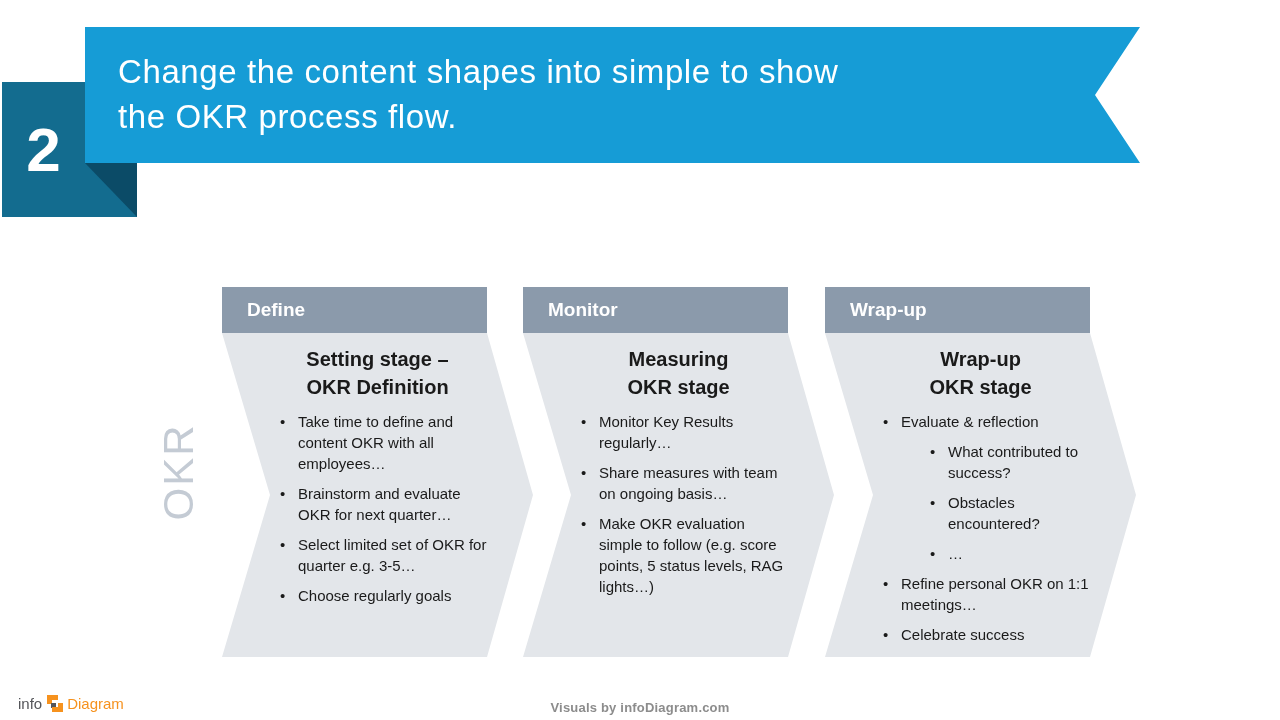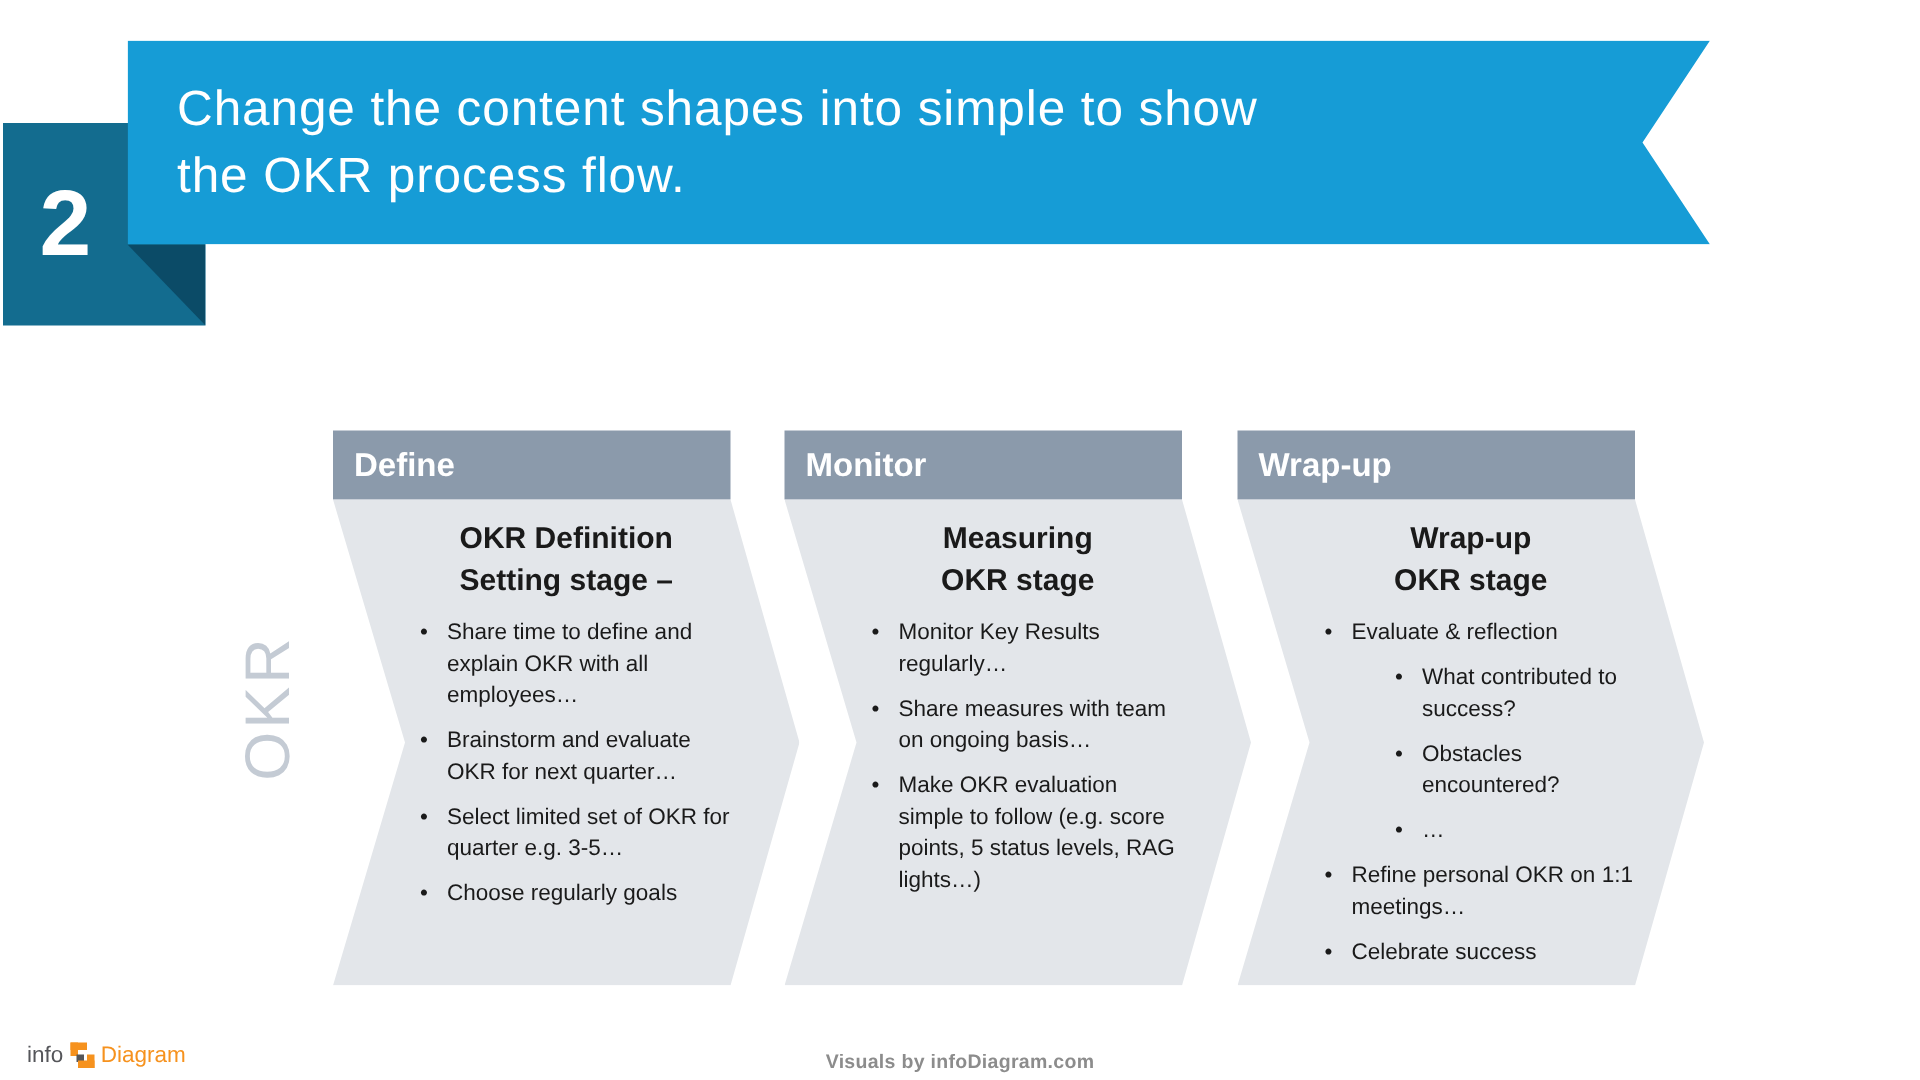--- a/index.html
+++ b/index.html
@@ -37,21 +37,21 @@
   .okr-label span{
     transform:rotate(-90deg);font-size:42px;letter-spacing:2px;
     color:var(--okr-label-gray,#C4CBD4);white-space:nowrap;
   }
   
   .stage{position:absolute;top:287px;width:311px;height:370px;}
   .stage.s0{left:222px}.stage.s1{left:523px}.stage.s2{left:825px}
   .stage-header{
     position:absolute;left:0;top:0;width:265px;height:46px;box-sizing:border-box;
     background:var(--stage-header-gray,#8B9AAB);color:#fff;
-    font-size:22px;font-weight:bold;display:flex;align-items:center;padding-left:14px;
+    font-size:19px;font-weight:bold;display:flex;align-items:center;padding-left:25px;
   }
   .arrow-body{
     position:absolute;left:0;top:46px;width:311px;height:324px;box-sizing:border-box;
     background:var(--arrow-body-gray,#E3E6EA);
     clip-path:polygon(0 0,265px 0,100% 50%,265px 100%,0 100%,48px 50%);
     padding:12px 44px 0 58px;color:var(--text-dark,#1A1A1A);
   }
   .stage-heading{
     text-align:center;font-weight:bold;font-size:20px;line-height:28px;
     margin:0 -44px 10px -58px;
@@ -97,27 +97,27 @@
   </div>
 
   <div class="okr-label">
     <span>OKR</span>
   </div>
 
   <div class="stage s0">
     <div class="stage-header">Define</div>
     <div class="arrow-body">
       <div class="stage-heading">
+        <div>Setting stage –</div>
         <div>OKR Definition</div>
-        <div>Setting stage –</div>
       </div>
       <div class="bullets">
           <div class="bullet l1">
             <span class="dot">•</span>
-            <span class="btxt">Share time to define and explain OKR with all employees…</span>
+            <span class="btxt">Take time to define and content OKR with all employees…</span>
           </div>
           <div class="bullet l1">
             <span class="dot">•</span>
             <span class="btxt">Brainstorm and evaluate OKR for next quarter…</span>
           </div>
           <div class="bullet l1">
             <span class="dot">•</span>
             <span class="btxt">Select limited set of OKR for quarter e.g. 3-5…</span>
           </div>
           <div class="bullet l1">

